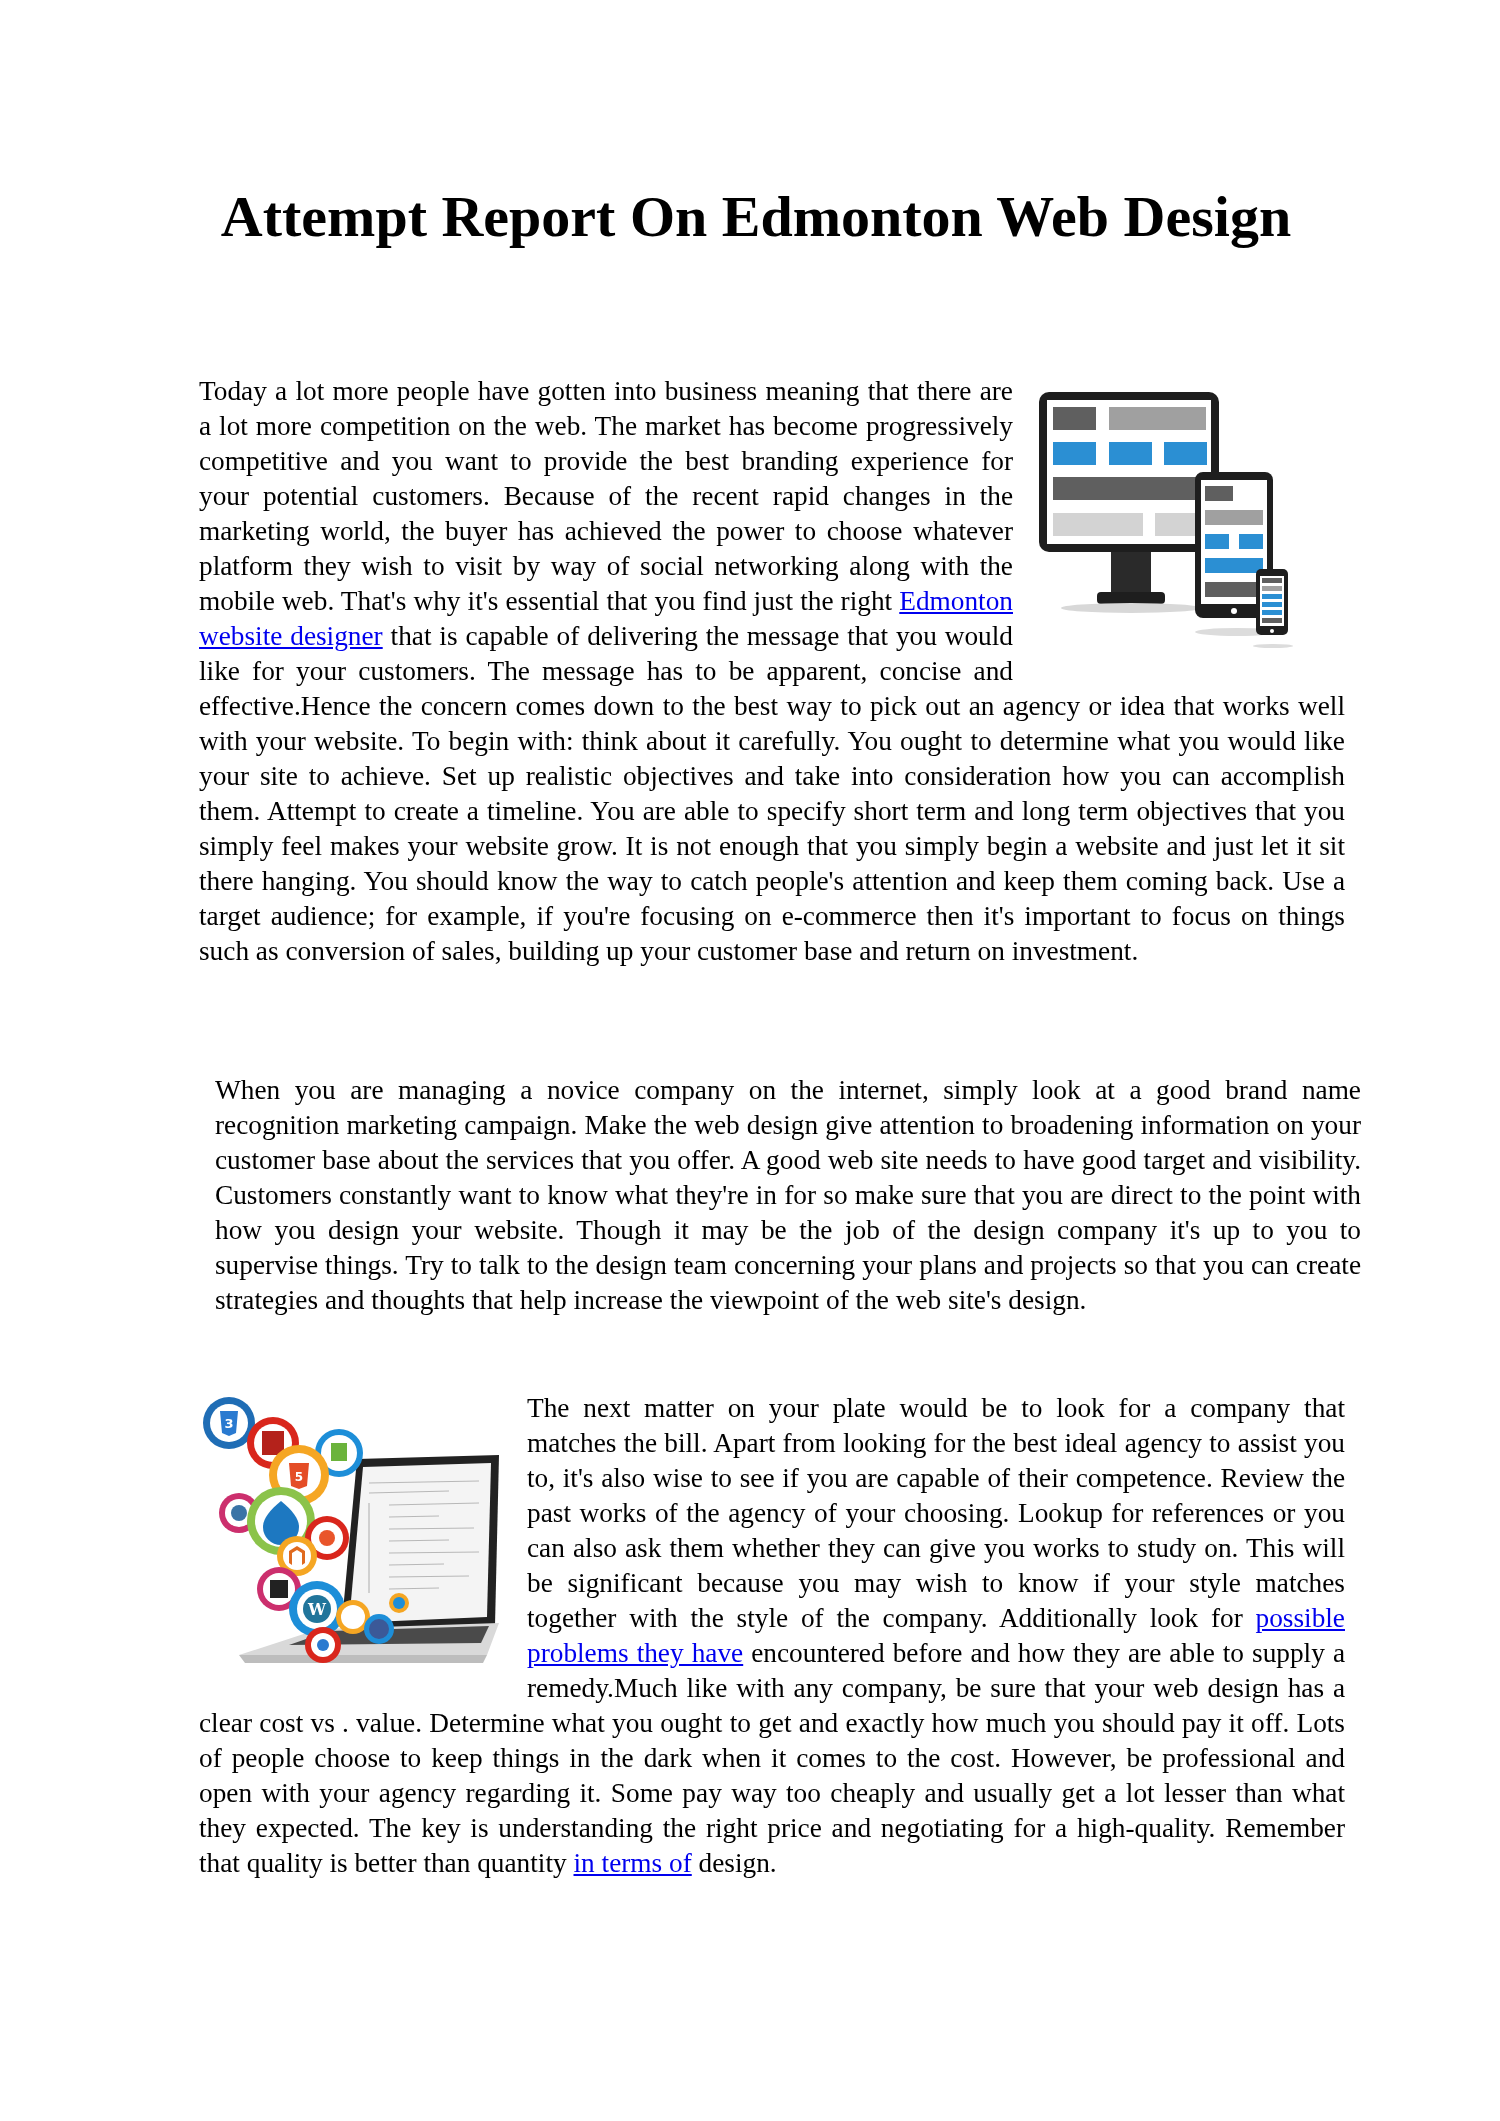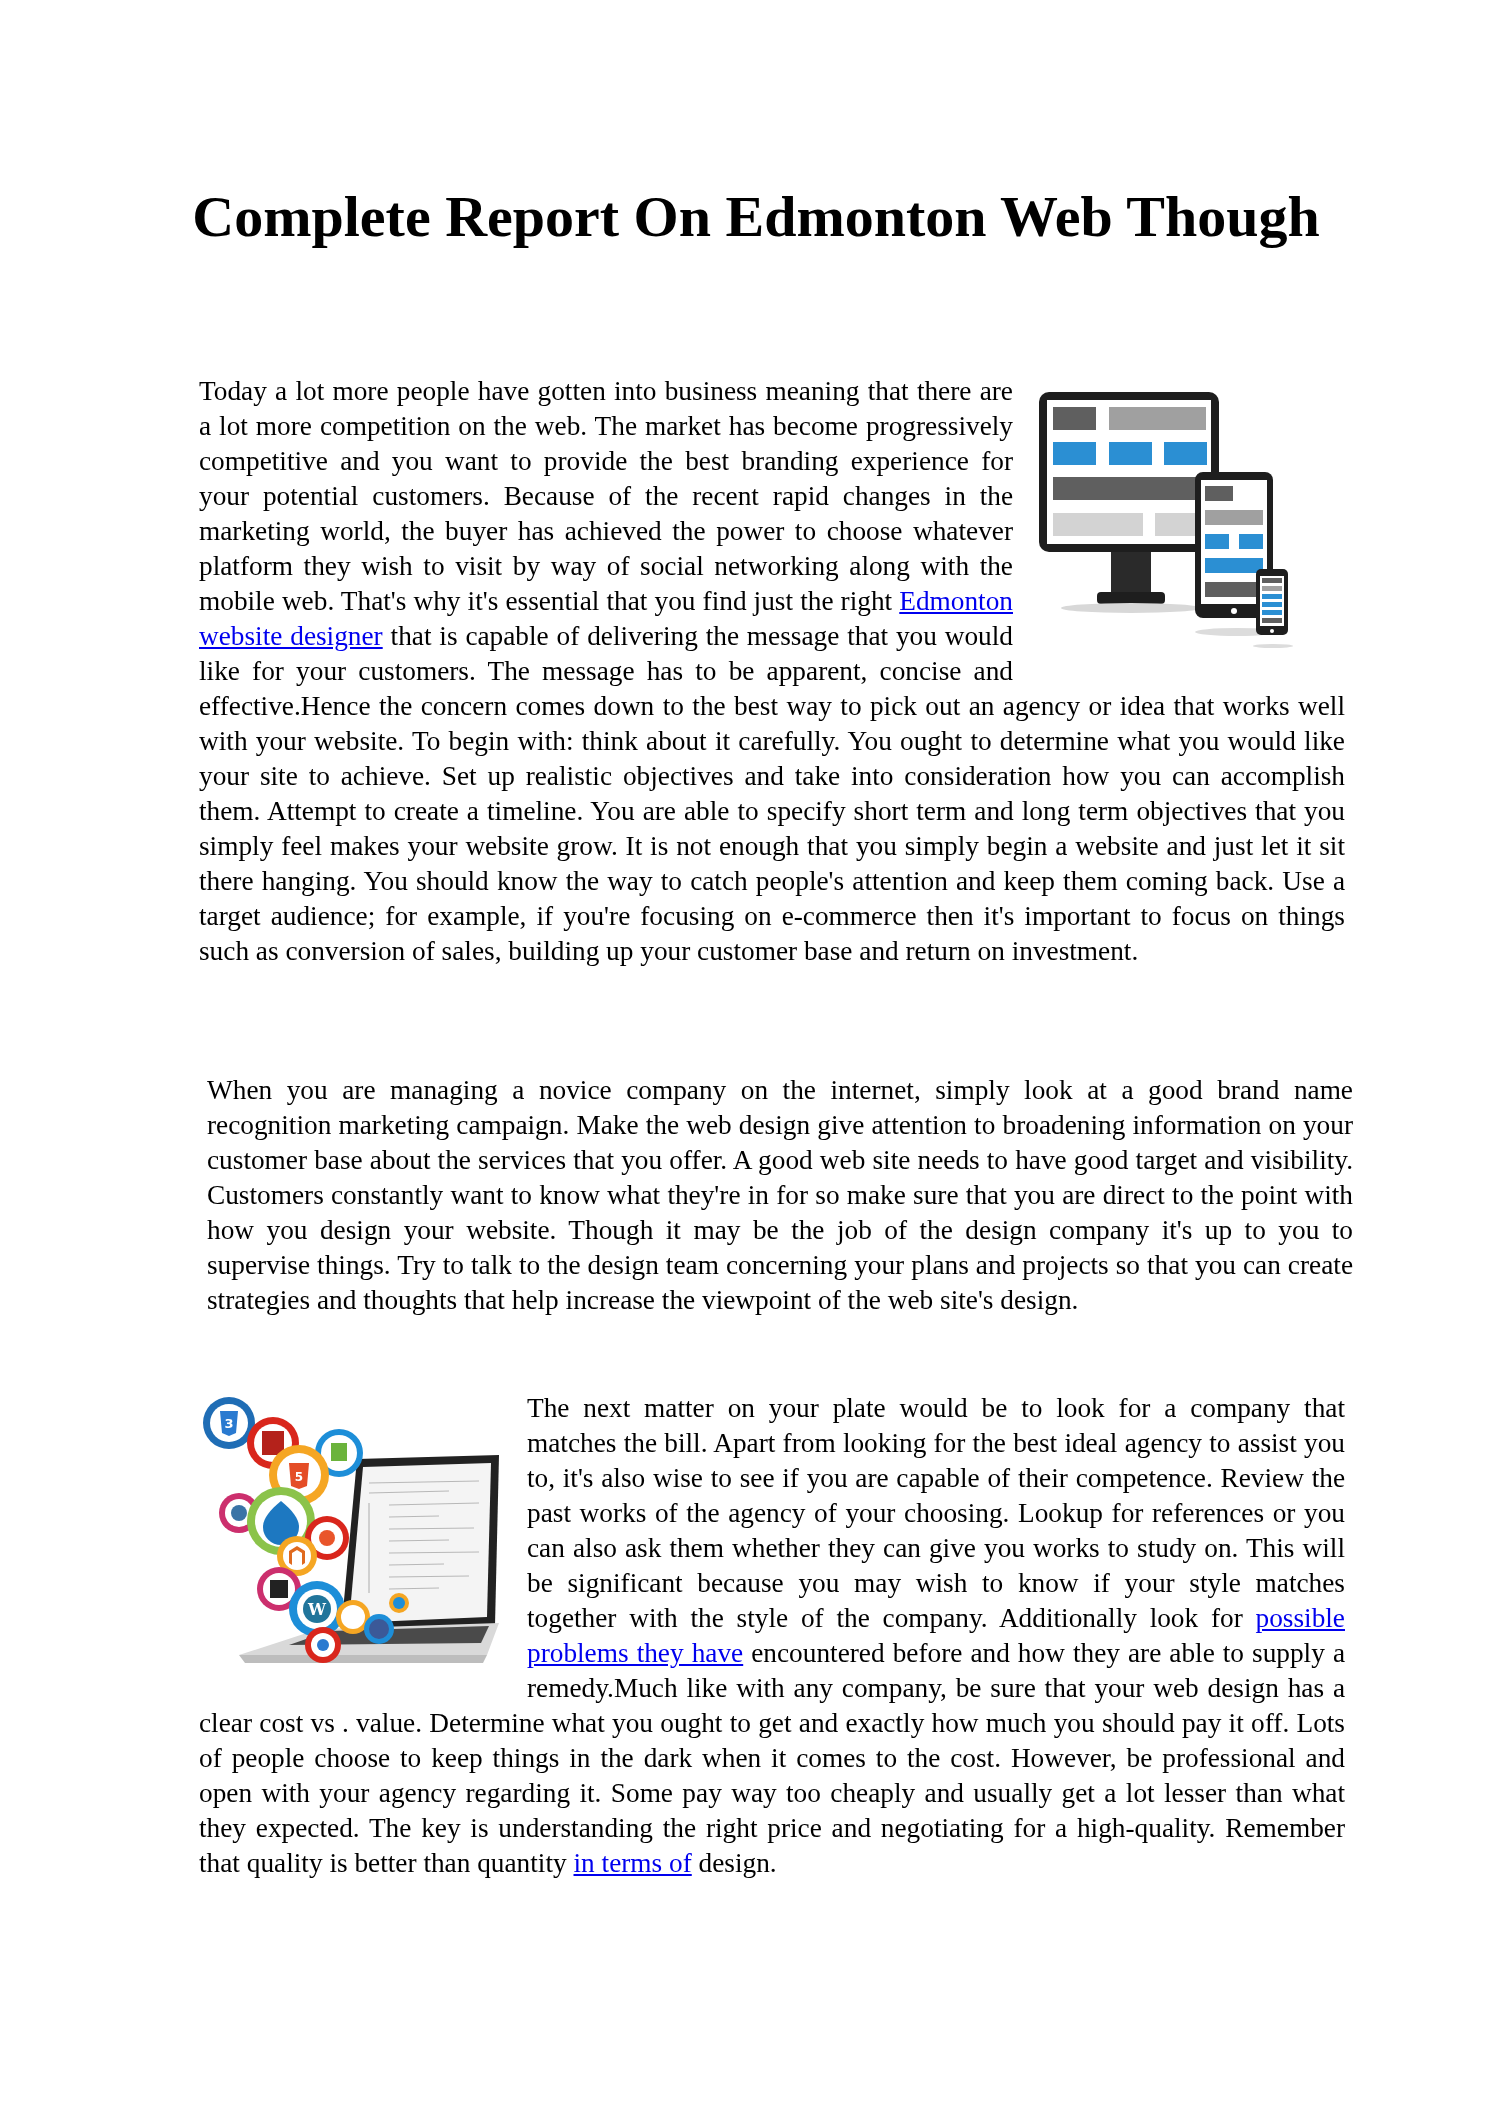--- a/index.html
+++ b/index.html
@@ -3,33 +3,33 @@
 <meta charset="utf-8">
 <style>
   html, body { margin: 0; padding: 0; background: #ffffff; }
   body { width: 1500px; height: 2121px; position: relative; overflow: hidden;
          font-family: "Liberation Serif", "DejaVu Serif", serif; color: #000; }
   .page { position: absolute; left: 183px; top: 0; width: 1146px; }
   .title { position: absolute; left: 0; top: 182px; width: 1146px; text-align: center;
            font-weight: bold; font-size: 58px; line-height: 70px; margin: 0; }
   .para { font-size: 27.3px; line-height: 35px; text-align: justify; margin: 16px; }
   .p1 { position: absolute; left: 0; top: 358px; width: 1146px; }
-  .p2 { position: absolute; left: 8px; top: 1057px; width: 1146px; }
+  .p2 { position: absolute; left: 16px; top: 1057px; width: 1146px; }
   .p3 { position: absolute; left: 0; top: 1375px; width: 1146px; }
   .float-right { float: right; width: 318px; height: 280px; margin: 2px 0 6px 14px; }
   .float-left { float: left; width: 316px; height: 280px; margin: 2px 12px 6px 0; }
   a.link { color: #0000ee; text-decoration: underline; }
   svg { display: block; }
 </style>
 </head>
 <body>
 
 <div class="page">
 
-  <h1 class="title">Complete Report On Edmonton Web Though</h1>
+  <h1 class="title">Attempt Report On Edmonton Web Design</h1>
 
   <p class="para p1">
     <span class="float-right">
       <svg width="318" height="280" viewBox="0 0 318 280">
 
         <rect x="12" y="16" width="180" height="160" rx="10" fill="#1e1e1e"></rect>
         <rect x="20" y="24" width="164" height="144" fill="#ffffff"></rect>
         <rect x="26" y="31" width="43" height="23" fill="#5f5f5f"></rect>
         <rect x="82" y="31" width="97" height="23" fill="#a0a0a0"></rect>
         <rect x="26" y="66" width="43" height="23" fill="#2b8fd3"></rect>

